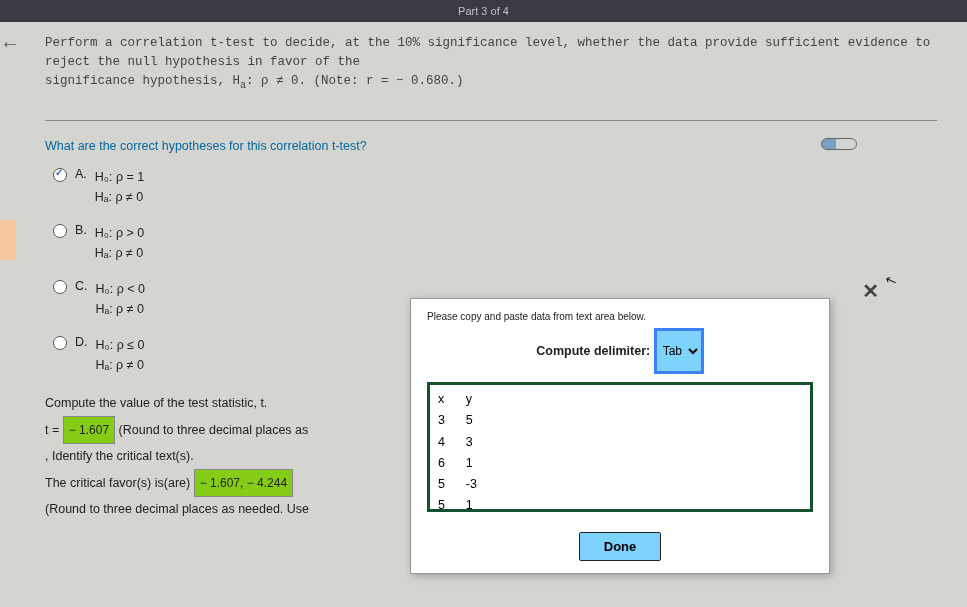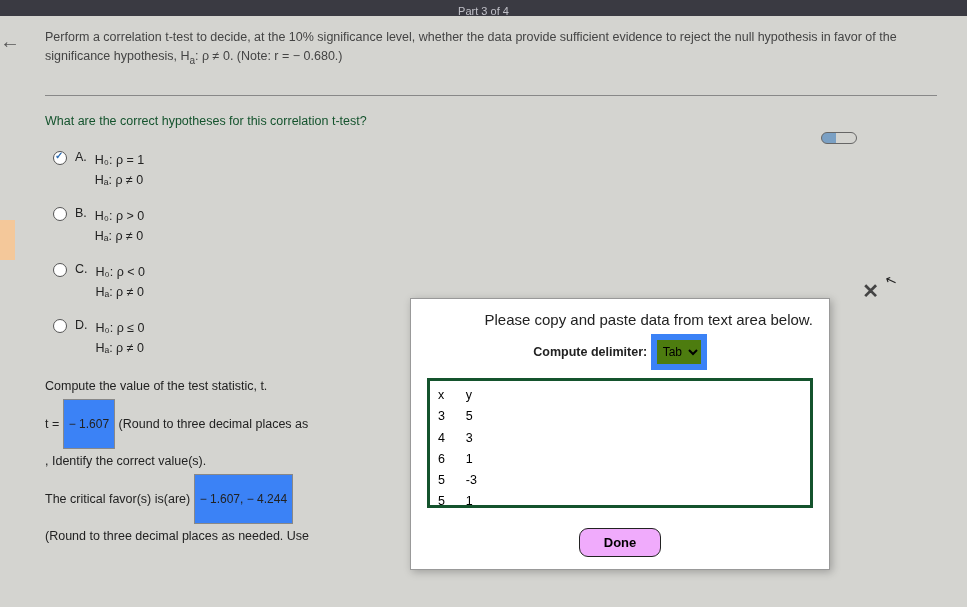--- a/index.html
+++ b/index.html
@@ -8,21 +8,21 @@
       background: #d4d4d0;
       width: 967px;
       height: 607px;
       position: relative;
       overflow: hidden;
       color: #222;
     }
     .top-bar {
       background: #3a3a42;
       color: #c0c0c8;
-      height: 16px;
+      height: 22px;
       text-align: center;
       font-size: 11px;
       line-height: 22px;
     }
     .content {
       padding: 12px 30px 0 45px;
       position: relative;
     }
     .left-marker {
       position: absolute;
@@ -39,41 +39,42 @@
       top: 220px;
       width: 15px;
       height: 40px;
       background: #f4c89a;
     }
     .prompt-text {
       font-size: 12.5px;
       color: #444;
       line-height: 1.5;
       margin-bottom: 8px;
+      font-family: Liberation Mono, monospace;
     }
     .sub { vertical-align: sub; font-size: 10px; }
     hr.divider {
       border: none;
       border-top: 1px solid #888;
       margin: 28px 0 18px;
     }
     .progress-pill {
       position: absolute;
       right: 110px;
       top: 116px;
       width: 36px;
       height: 12px;
       border: 1px solid #666;
       border-radius: 6px;
       background: linear-gradient(to right, #7aa0c4 0%, #7aa0c4 40%, transparent 40%);
     }
     .question-title {
       font-size: 12.5px;
-      color: #14532d;
-      margin-bottom: 22px;
+      color: #0369a1;
+      margin-bottom: 14px;
     }
     .options { margin-left: 8px; }
     .option-row {
       display: flex;
       align-items: flex-start;
       margin-bottom: 16px;
       font-size: 12.5px;
     }
     .radio {
       width: 14px; height: 14px; border-radius: 50%;
@@ -87,22 +88,22 @@
     }
     .option-label-letter { margin-right: 8px; }
     .option-math { line-height: 1.6; }
     .compute-section {
       font-size: 12.5px;
       margin-top: 6px;
       line-height: 2;
     }
     .answer-box {
       display: inline-block;
-      background: #3b82f6;
-      padding: 12px 5px;
+      background: #84cc16;
+      padding: 1px 5px;
       border: 1px solid #888;
       font-size: 12px;
     }
     .modal {
       position: absolute;
       left: 410px;
       top: 298px;
       width: 420px;
       background: #fff;
       border: 1px solid #999;
@@ -112,56 +113,56 @@
     .modal-close {
       position: absolute;
       right: -50px;
       top: -20px;
       font-size: 20px;
       font-weight: bold;
       color: #444;
       cursor: pointer;
     }
     .modal-title {
-      font-size: 15px;
-      text-align: right;
+      font-size: 10px;
+      text-align: left;
       margin-bottom: 6px;
     }
     .delimiter-row {
       text-align: center;
       font-size: 12.5px;
       font-weight: bold;
       margin-bottom: 8px;
     }
     .delimiter-select {
       font-size: 12px;
-      border: 6px solid #3b82f6;
-      padding: 4px 2px;
-      background: #4d7c0f;
+      border: 3px solid #3b82f6;
+      padding: 12px 2px;
+      background: #7dd3fc;
     }
     .data-area {
       width: 100%;
       height: 130px;
       border: 3px solid #14532d;
       font-family: Arial, sans-serif;
       font-size: 12.5px;
       padding: 4px 8px;
       resize: none;
       line-height: 1.7;
       background: #fff;
       white-space: pre;
     }
     .done-row {
       text-align: center;
       margin-top: 16px;
     }
     .done-btn {
-      background: #f0abfc;
+      background: #7dd3fc;
       border: 1.5px solid #222;
-      border-radius: 9px;
+      border-radius: 2px;
       padding: 6px 24px;
       font-size: 13px;
       font-weight: bold;
       cursor: pointer;
     }
     .cursor-arrow {
       position: absolute;
       right: 70px;
       top: 272px;
       font-size: 14px;
@@ -232,21 +233,21 @@
 
   </div>
 
   <div class="compute-section">
     <div>Compute the value of the test statistic, t.</div>
     <div>
       <span>t =</span>
       <span class="answer-box">− 1.607</span>
       <span>(Round to three decimal places as</span>
     </div>
-    <div>, <span>Identify the correct value(s).</span></div>
+    <div>, <span>Identify the critical text(s).</span></div>
     <div>
       <span>The critical favor(s) is(are)</span>
       <span class="answer-box">− 1.607, − 4.244</span>
     </div>
     <div>(Round to three decimal places as needed. Use</div>
   </div>
 
 </div>
 
 <div class="cursor-arrow">↖</div>

